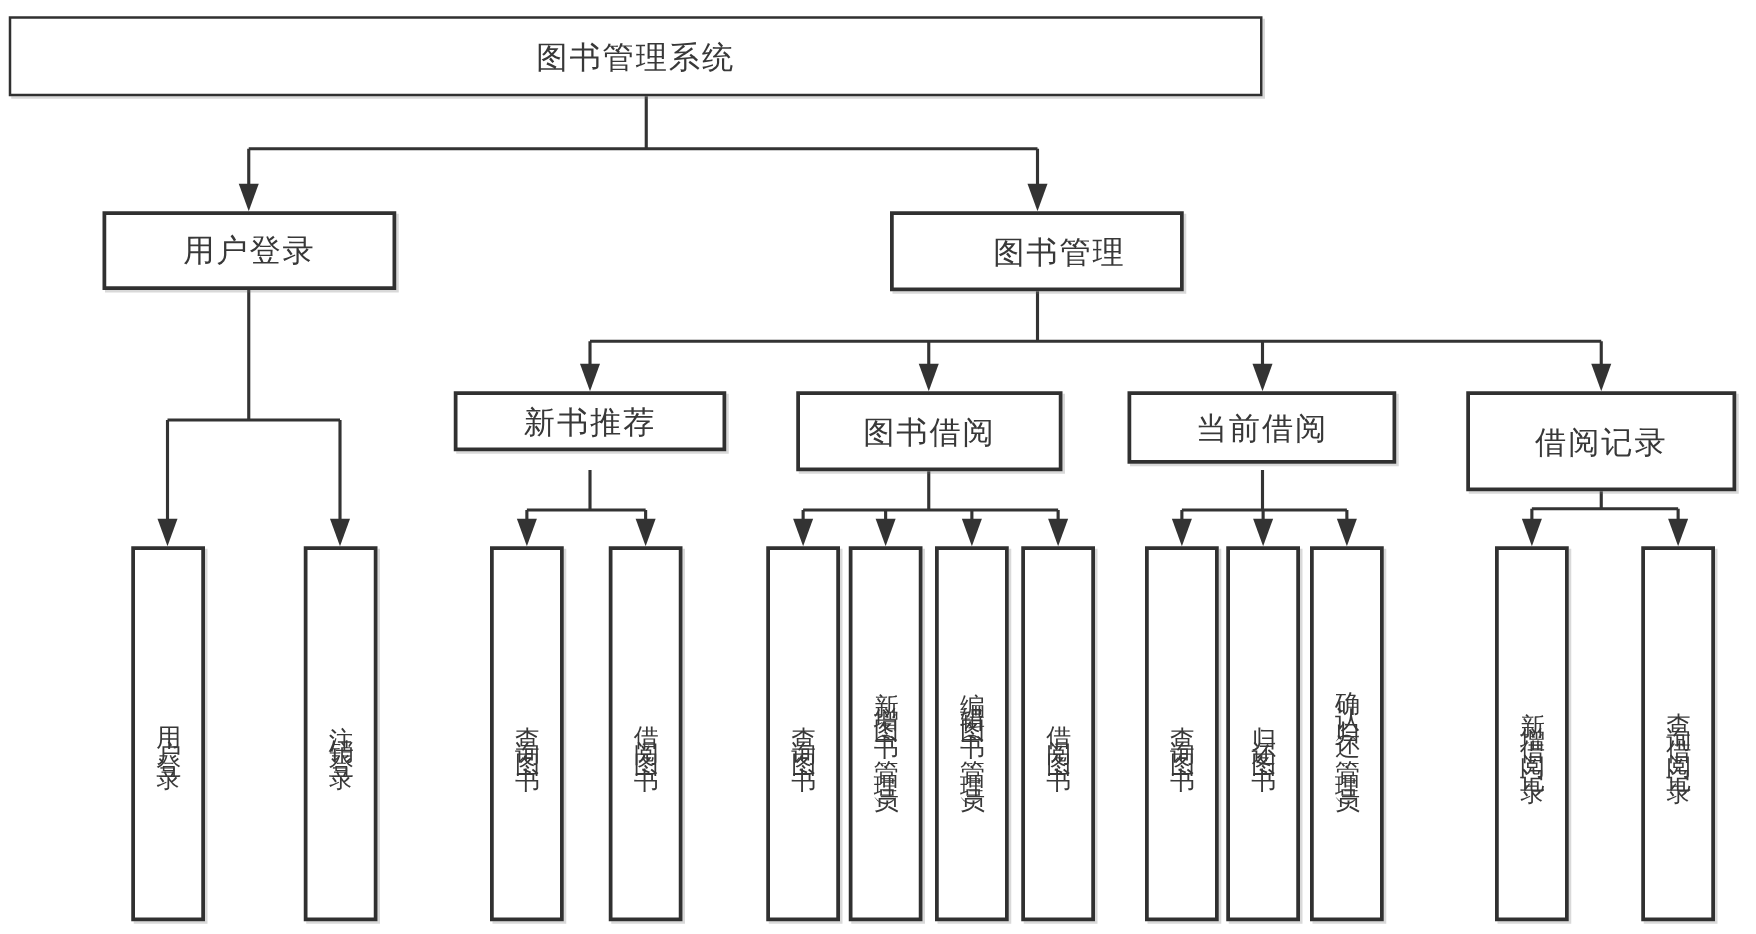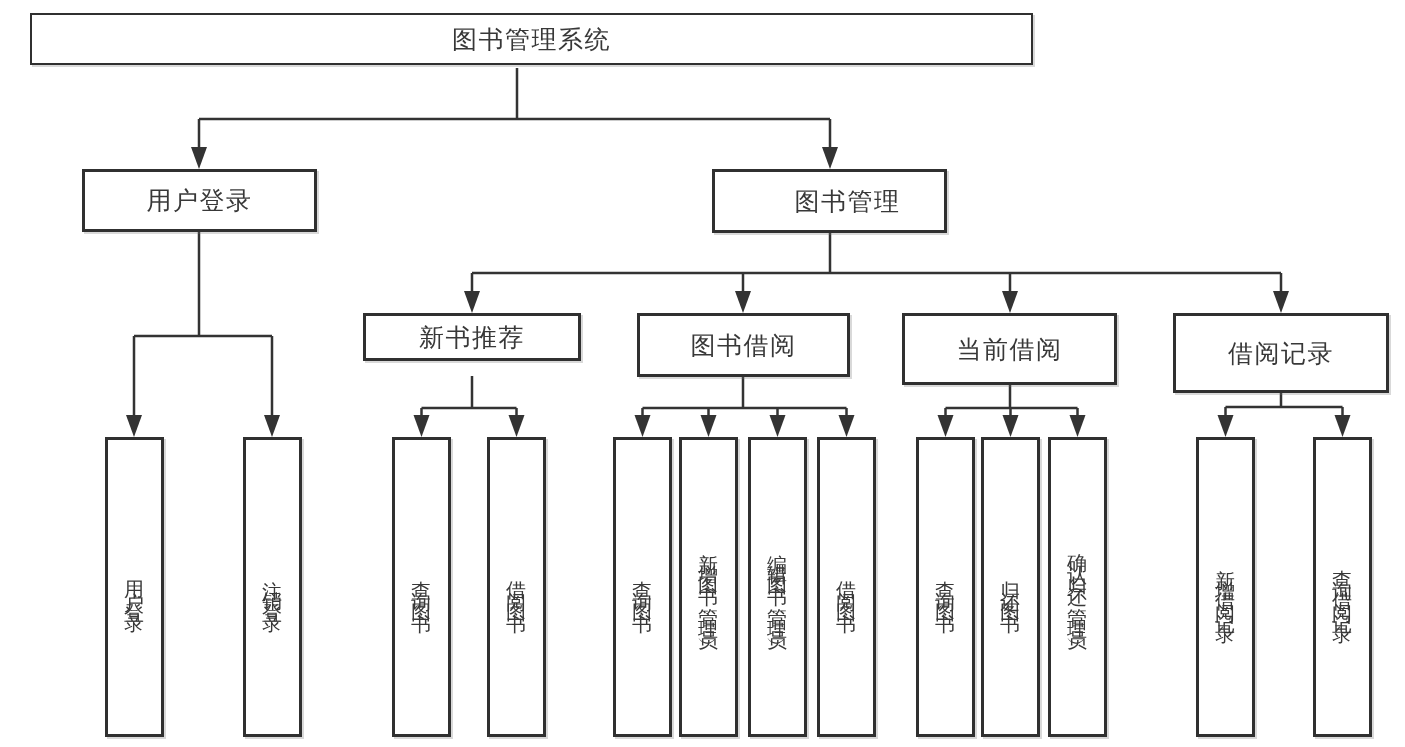--- a/index.html
+++ b/index.html
@@ -105,38 +105,38 @@
       <polygon points="769.5,415 785.5,415 777.5,437"></polygon>
       <polygon points="838.5,415 854.5,415 846.5,437"></polygon>
       <polygon points="937.5,415 953.5,415 945.5,437"></polygon>
       <polygon points="1002.5,415 1018.5,415 1010.5,437"></polygon>
       <polygon points="1069.5,415 1085.5,415 1077.5,437"></polygon>
       <polygon points="1217.5,415 1233.5,415 1225.5,437"></polygon>
       <polygon points="1334.5,415 1350.5,415 1342.5,437"></polygon>
     </g>
   </svg>
 
-  <div class="node h root" style="left:30px; top:13px; width:1003px; height:52px;text-align:right;">
+  <div class="node h root" style="left:7px; top:13px; width:1003px; height:64px;text-align:right;">
     <span>图书管理系统</span>
   </div>
 
   <div class="node h" style="left:82px; top:169px; width:235px; height:63px;">
     <span>用户登录</span>
   </div>
   <div class="node h" style="left:712px; top:169px; width:235px; height:64px;padding-left:36px;">
     <span>图书管理</span>
   </div>
 
   <div class="node h" style="left:363px; top:313px; width:218px; height:48px;">
     <span>新书推荐</span>
   </div>
   <div class="node h" style="left:637px; top:313px; width:213px; height:64px;align-items:center;">
     <span>图书借阅</span>
   </div>
-  <div class="node h" style="left:902px; top:313px; width:215px; height:72px;">
+  <div class="node h" style="left:902px; top:313px; width:215px; height:58px;">
     <span>当前借阅</span>
   </div>
   <div class="node h" style="left:1173px; top:313px; width:216px; height:80px;">
     <span>借阅记录</span>
   </div>
 
   <div class="node v" style="left:105px; top:437px; width:59px; height:300px;">
     <span>用户登录</span>
   </div>
   <div class="node v" style="left:243px; top:437px; width:59px; height:300px;">

